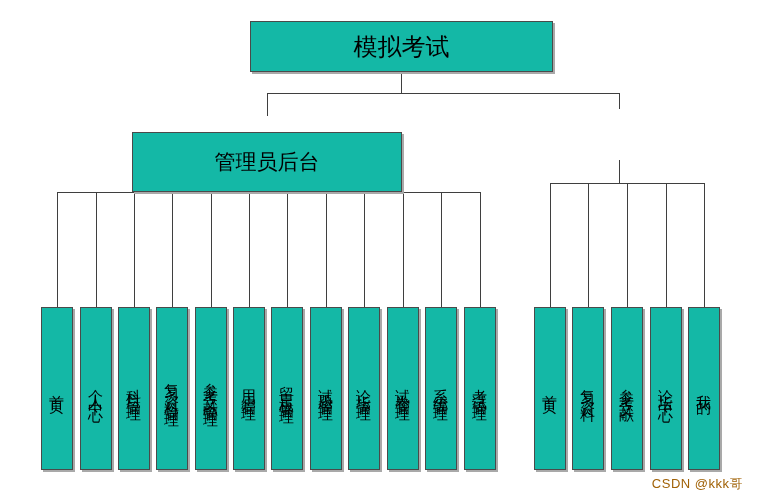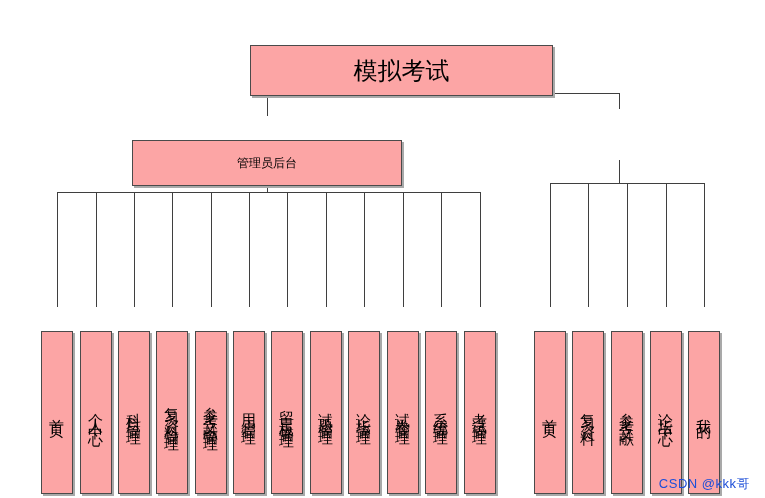--- a/index.html
+++ b/index.html
@@ -12,36 +12,35 @@
   .canvas {
     position: relative;
     width: 765px;
     height: 498px;
     background: #ffffff;
     overflow: hidden;
   }
   .node {
     position: absolute;
     box-sizing: border-box;
-    background: #fca5a5;
+    background: #14b8a6;
     border: 1px solid #4a4a4a;
     box-shadow: 2px 2px 0 #a9a9a9;
     display: flex;
     align-items: center;
     justify-content: center;
     text-align: center;
-    margin-top: 24px;
   }
   .node.root {
     left: 250px; top: 21px; width: 303px; height: 51px;
     font-size: 24px;
   }
   .node.branch-admin {
-    left: 132px; top: 116px; width: 270px; height: 46px;
-    font-size: 12px;
+    left: 132px; top: 132px; width: 270px; height: 60px;
+    font-size: 21px;
   }
   .node.branch-user {
     left: 552px; top: 109px; width: 135px; height: 51px;
     font-size: 17px;
   }
   .node.leaf {
     top: 307px;
     width: 32px;
     height: 163px;
     writing-mode: vertical-rl;
@@ -51,24 +50,24 @@
     line-height: 1;
   }
   .line {
     position: absolute;
     background: #3f3f3f;
   }
   .line.v { width: 1px; }
   .line.h { height: 1px; }
   .watermark {
     position: absolute;
-    right: 15px;
+    right: 22px;
     top: 475px;
     font-size: 13px;
-    color: #1d4ed8;
+    color: #a16207;
     letter-spacing: 0.5px;
   }
 </style>
 </head>
 <body>
 
 <div class="canvas">
 
   <div>
 

